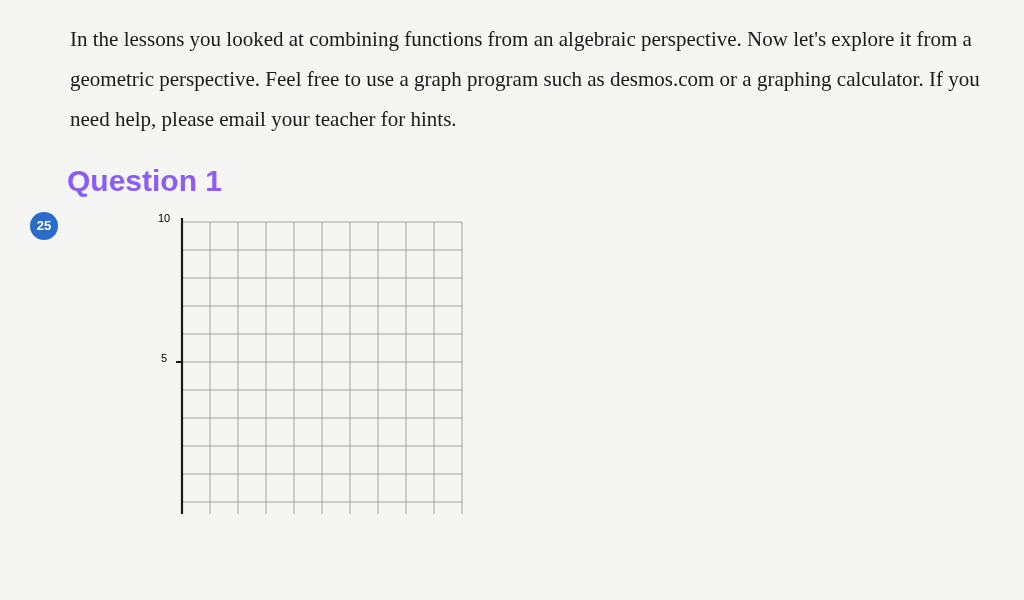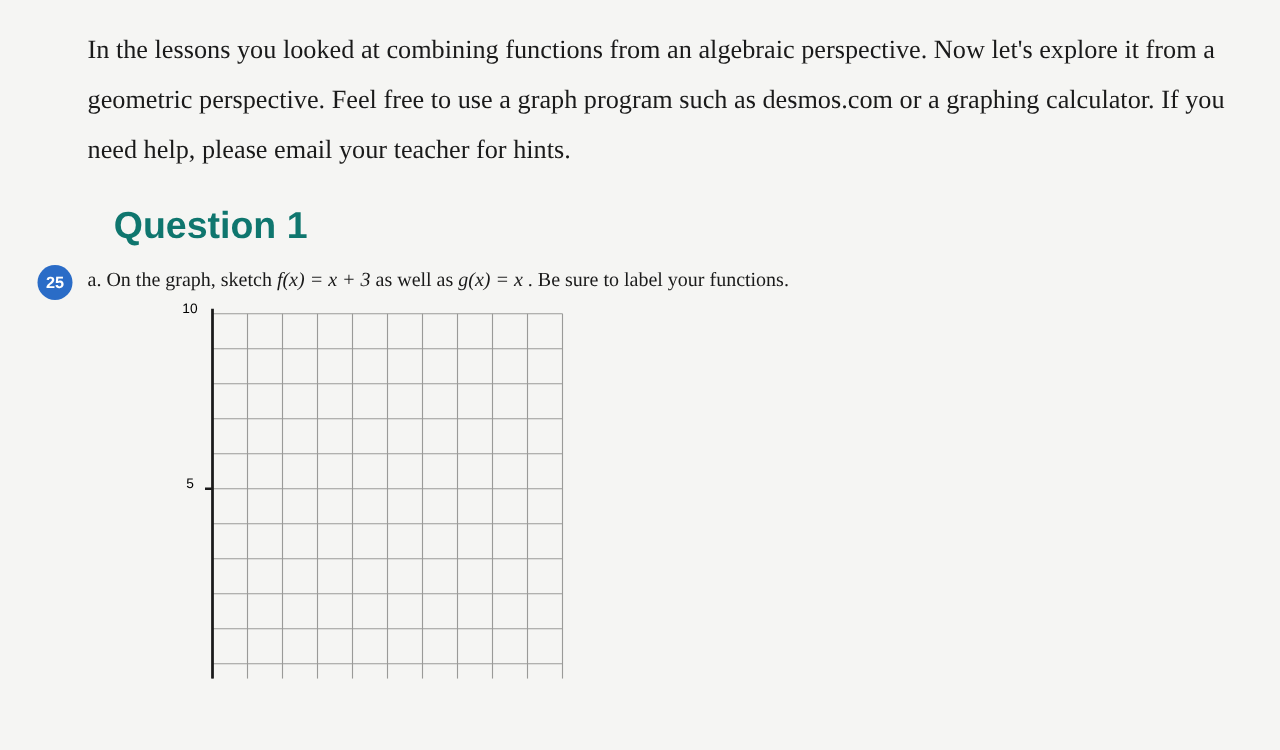--- a/index.html
+++ b/index.html
@@ -17,28 +17,29 @@
       line-height: 1.9;
       color: #1a1a1a;
       margin-left: 40px;
       margin-bottom: 24px;
       max-width: 960px;
     }
     .heading {
       font-family: Arial, Helvetica, sans-serif;
       font-size: 30px;
       font-weight: 700;
-      color: #0f766e;
-      margin-left: 61px;
+      color: #8b5cf6;
+      margin-left: 37px;
       margin-bottom: 14px;
     }
     .part-row {
       display: flex;
       align-items: flex-start;
       margin-left: 0;
+      gap: 12px;
     }
     .badge {
       width: 28px;
       height: 28px;
       border-radius: 14px;
       background: #2a6cc7;
       color: #fff;
       font-family: Arial, sans-serif;
       font-size: 13px;
       font-weight: 700;
@@ -81,27 +82,20 @@
 </head>
 <body>
 
 <p class="intro">In the lessons you looked at combining functions from an algebraic perspective. Now let's explore it from a geometric perspective. Feel free to use a graph program such as desmos.com or a graphing calculator. If you need help, please email your teacher for hints.</p>
 
 <h2 class="heading">Question 1</h2>
 
 <div class="part-row">
   <div class="badge">25</div>
   <div class="part-body">
-    <p class="part-text">
-      <span>a. On the graph, sketch </span>
-      <span class="math">f(x) = x + 3</span>
-      <span> as well as </span>
-      <span class="math">g(x) = x</span>
-      <span>. Be sure to label your functions.</span>
-    </p>
 
     <div class="graph-wrap">
       <span class="ylabel y10">10</span>
       <span class="ylabel y5">5</span>
       <svg class="grid" width="360" height="300">
         <g stroke="#9a9a98" stroke-width="0.9">
 
           <line x1="50" y1="8" x2="50" y2="300"></line>
           <line x1="78" y1="8" x2="78" y2="300"></line>
           <line x1="106" y1="8" x2="106" y2="300"></line>

